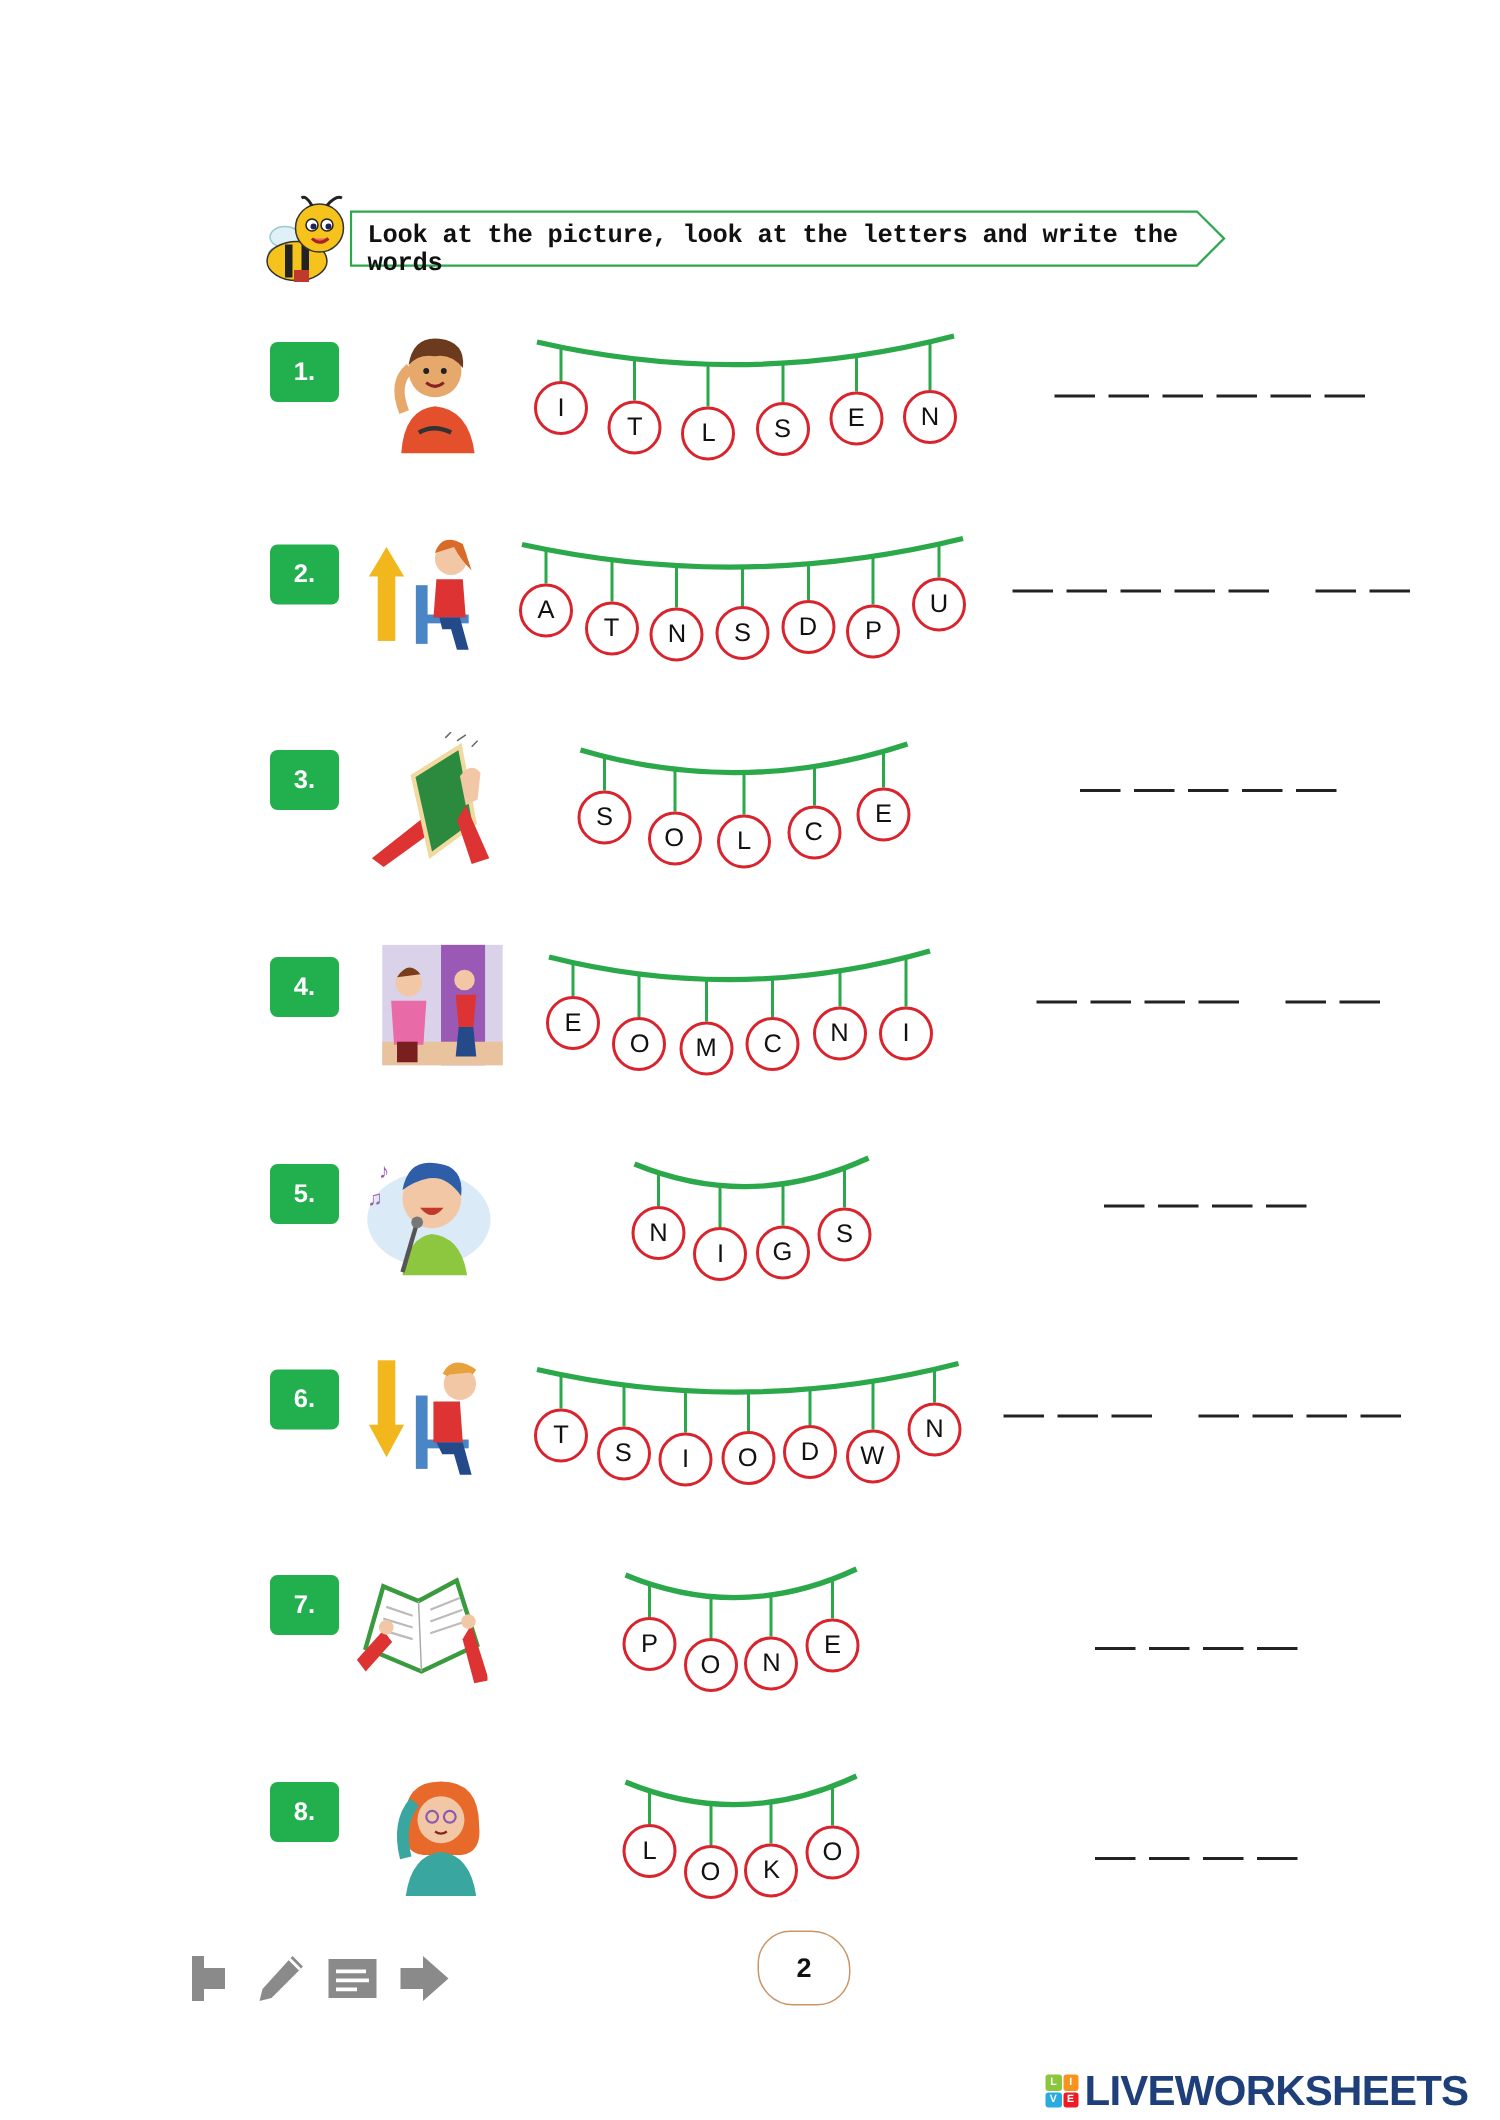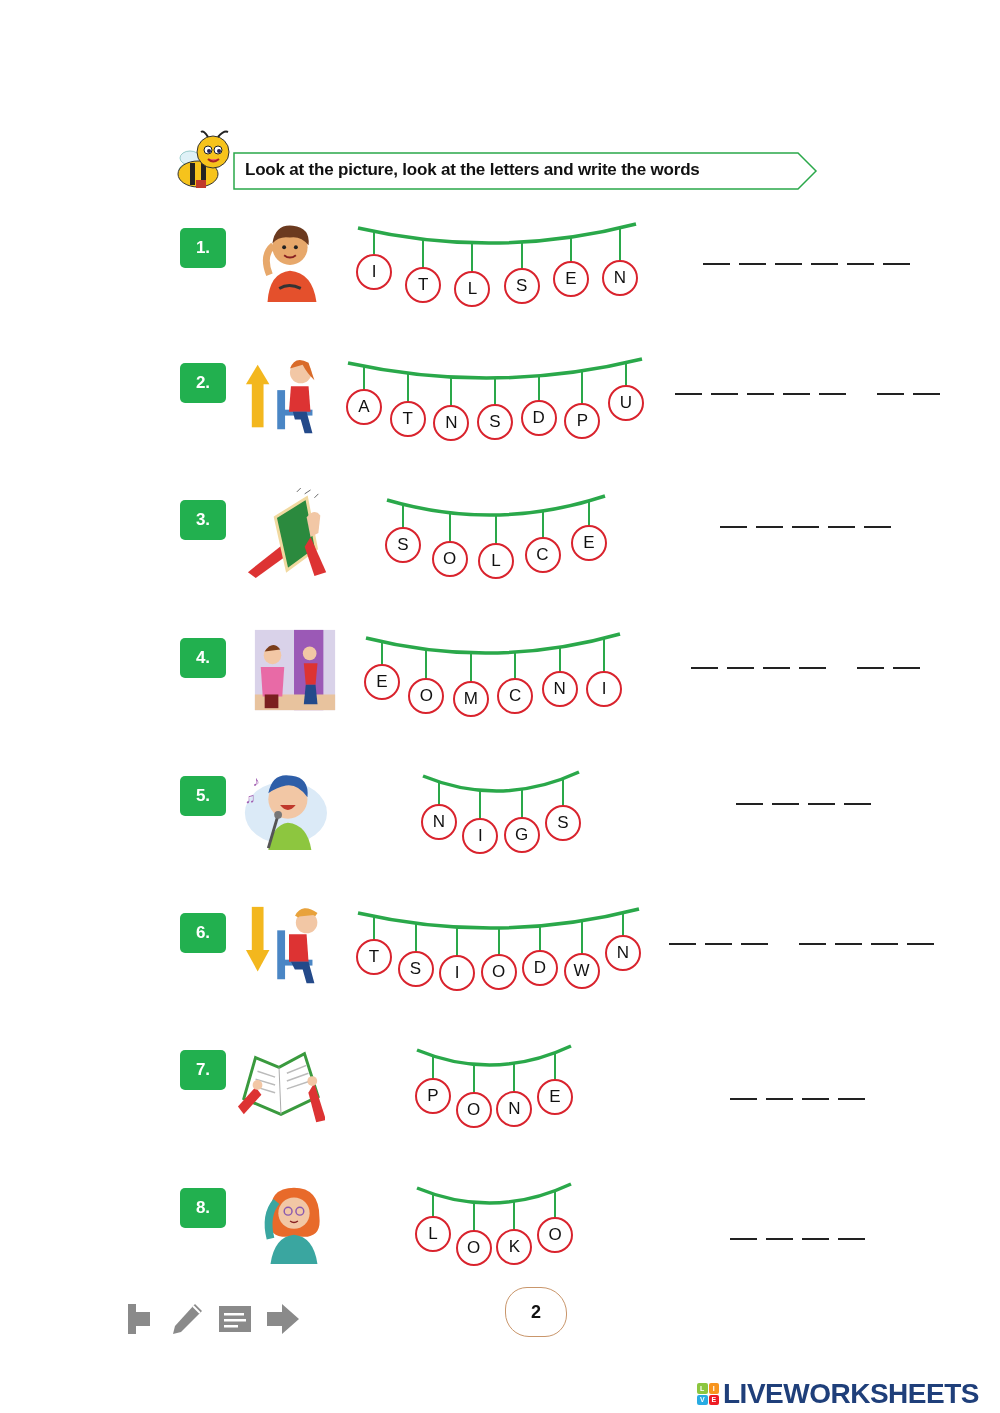--- a/index.html
+++ b/index.html
@@ -1,19 +1,19 @@
 <!DOCTYPE html>
 <html><head>
 <meta charset="utf-8">
 <style>
   html, body { margin:0; padding:0; background:#ffffff; }
   body { width:1000px; height:1413px; position:relative; overflow:hidden; font-family:"Liberation Sans", sans-serif; }
   .header { position:absolute; left:168px; top:128px; width:650px; height:70px; }
   .bee { position:absolute; left:0; top:0; width:72px; height:68px; }
-  .banner { position:absolute; left:65px; top:24px; width:580px; height:36px; }
+  .banner { position:absolute; left:65px; top:12px; width:580px; height:36px;font-family:Liberation Mono, monospace; }
   .banner svg { position:absolute; left:0; top:0; }
   .banner-text { position:absolute; left:12px; top:8px; font-size:17px; font-weight:bold; color:#111; letter-spacing:-0.2px; }
   .row { position:absolute; left:0; width:1000px; height:130px; }
   .num { position:absolute; left:180px; width:46px; height:40px; background:#22b04f; border-radius:5px; color:#fff; font-weight:bold; font-size:17px; display:flex; align-items:center; justify-content:center; }
   .pic { position:absolute; width:90px; height:90px; }
   .garland { position:absolute; }
   .bead { position:absolute; width:36px; height:36px; border:2px solid #d9232d; border-radius:50%; background:#fff; box-sizing:border-box; display:flex; align-items:center; justify-content:center; font-size:17px; color:#111; }
   .string { position:absolute; width:2px; background:#2aa84a; }
   .blanks { position:absolute; display:flex; gap:0; }
   .blank { display:inline-block; height:2px; background:#222; margin-right:9px; }

